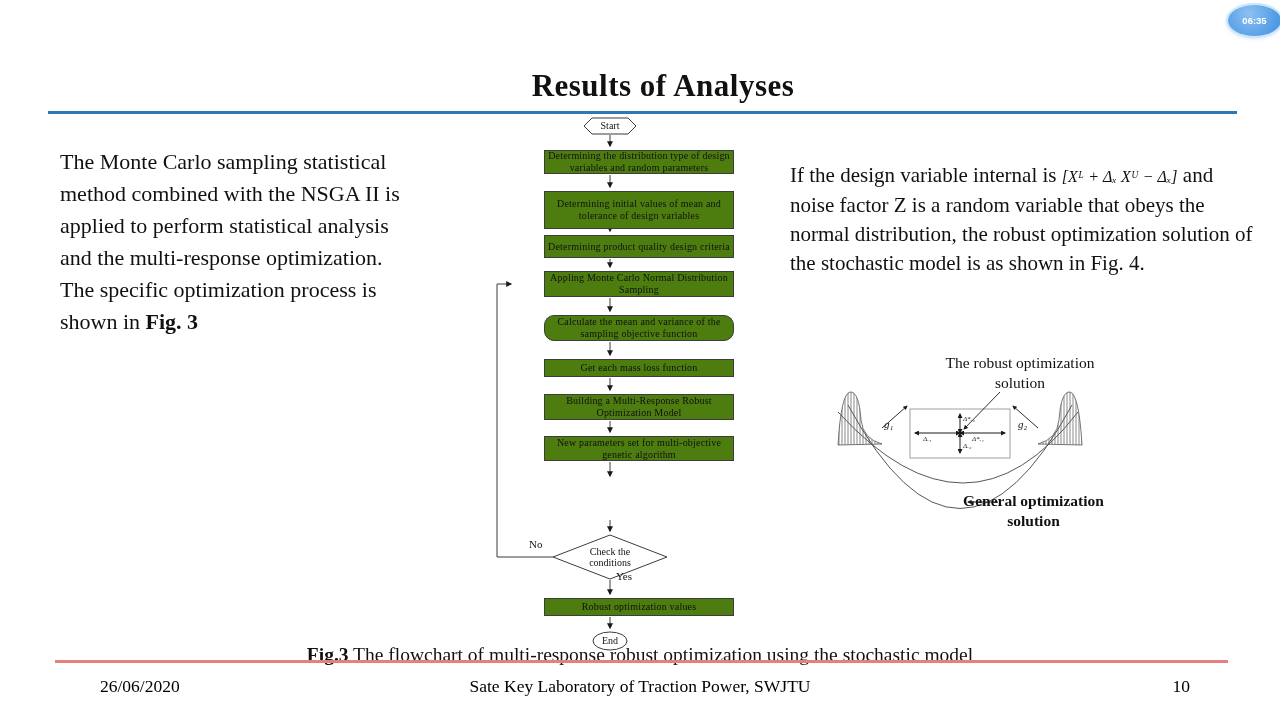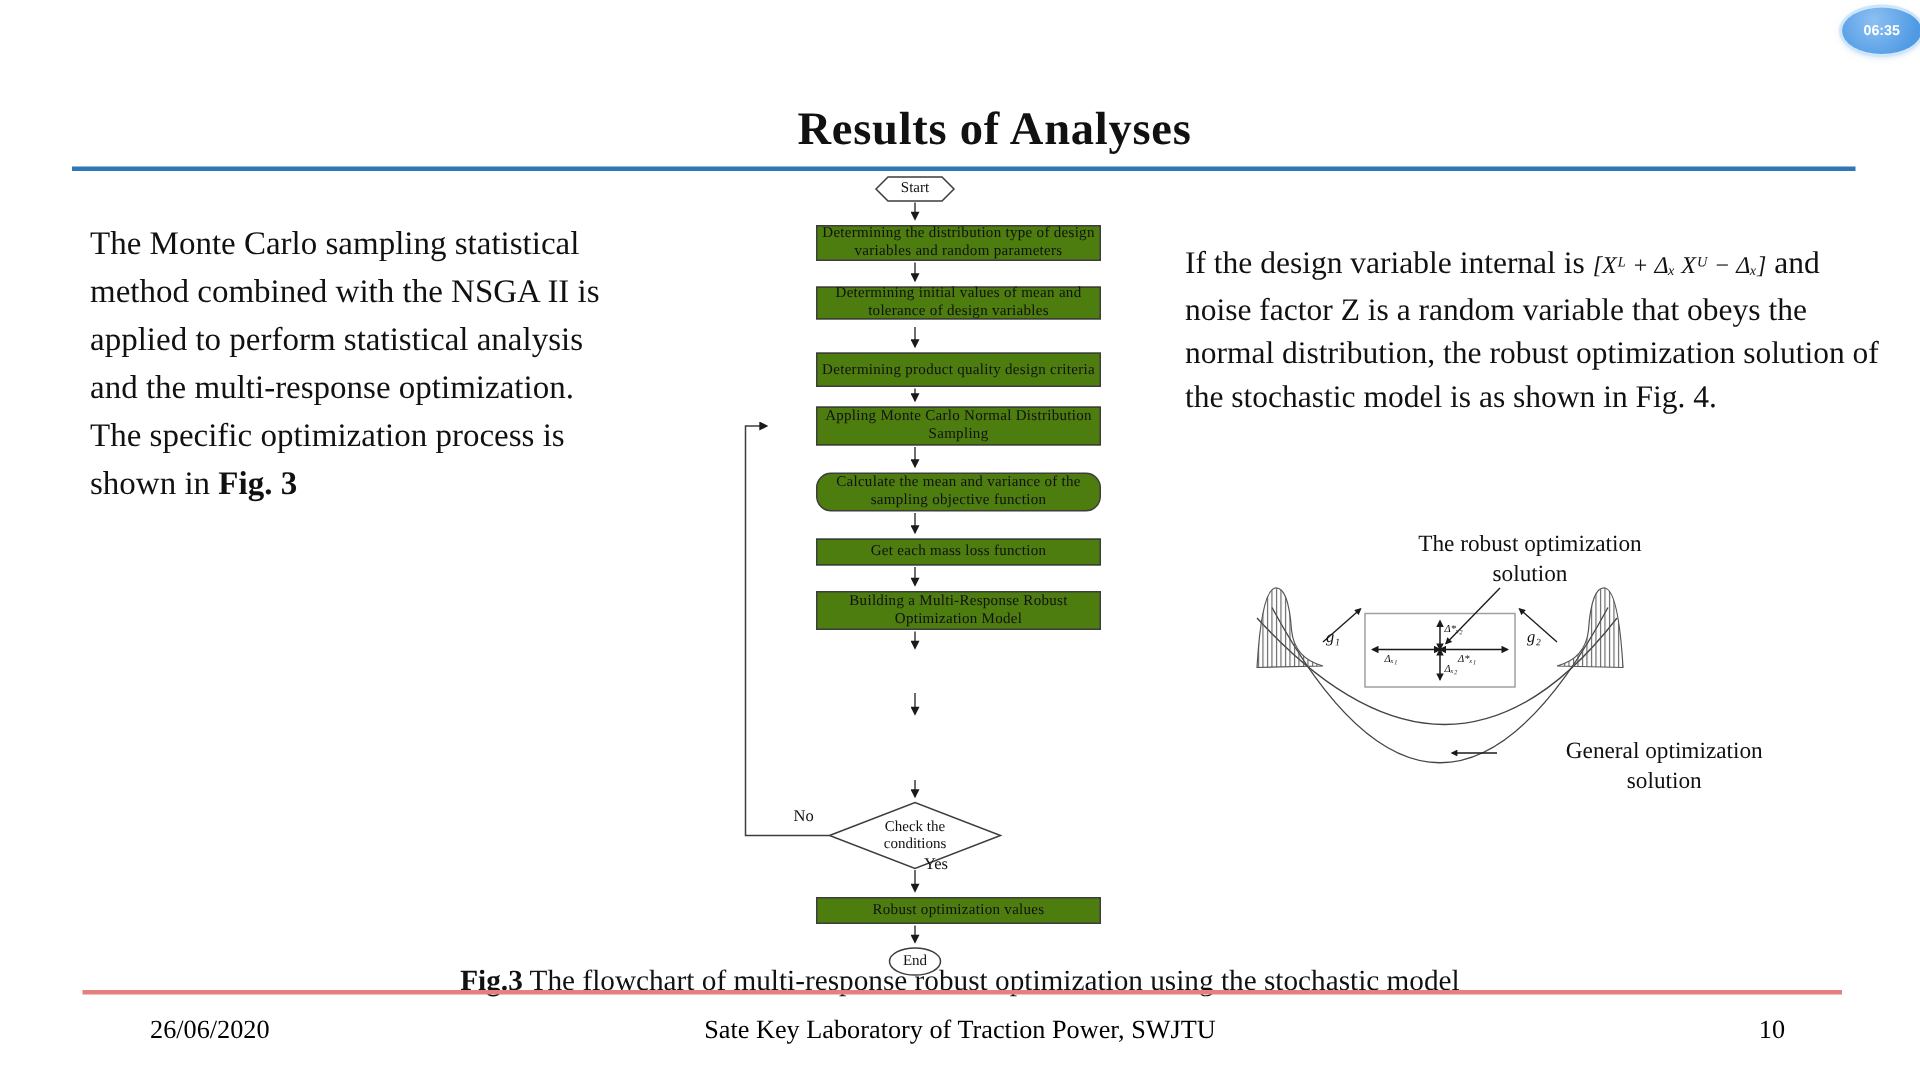--- a/index.html
+++ b/index.html
@@ -79,26 +79,27 @@
       <path d="M130,507 V518" marker-end="url(#ah)"></path>
       <path d="M73,447 H17 V174 H31" marker-end="url(#ah)"></path>
     </g>
     <polygon points="104,16 112,8 148,8 156,16 148,24 112,24" fill="#fff" stroke="#3d3d3d"></polygon>
     <polygon points="73,447 130,425 187,447 130,469" fill="#fff" stroke="#3d3d3d"></polygon>
     <ellipse cx="130" cy="531" rx="17" ry="9" fill="#fff" stroke="#3d3d3d"></ellipse>
   </svg>
 
   <div class="fc-label" style="left:584px;top:118px;width:52px;height:16px;">Start</div>
   <div class="fc-box" style="top:150px;height:24px;">Determining the distribution type of design variables and random parameters</div>
-  <div class="fc-box" style="top:191px;height:22px;">Determining initial values of mean and tolerance of design variables</div>
+  <div class="fc-box" style="top:191px;height:38px;">Determining initial values of mean and tolerance of design variables</div>
   <div class="fc-box" style="top:235px;height:23px;">Determining product quality design criteria</div>
   <div class="fc-box" style="top:271px;height:26px;">Appling Monte Carlo Normal Distribution Sampling</div>
   <div class="fc-box" style="top:315px;height:26px;border-radius:10px;">Calculate the mean and variance of the sampling objective function</div>
   <div class="fc-box" style="top:359px;height:18px;">Get each mass loss function</div>
   <div class="fc-box" style="top:394px;height:26px;">Building a Multi-Response Robust Optimization Model</div>
+  <div class="fc-box" style="top:436px;height:25px;">New parameters set for multi-objective genetic algorithm</div>
   <div class="fc-label" style="left:568px;top:544px;width:84px;height:26px;">Check the conditions</div>
   <div class="fc-branch" style="left:529px;top:538px;">No</div>
   <div class="fc-branch" style="left:616px;top:570px;">Yes</div>
   <div class="fc-box" style="top:598px;height:18px;">Robust optimization values</div>
   <div class="fc-label" style="left:594px;top:633px;width:32px;height:16px;">End</div>
 
   <svg class="fig4-svg" viewBox="0 0 380 195">
     <defs>
       <marker id="ah2" viewBox="0 0 10 10" refX="8" refY="5" markerWidth="6" markerHeight="5" orient="auto-start-reverse">
           <path d="M0,0 L10,5 L0,10 Z" fill="#1a1a1a"></path>
@@ -127,21 +128,21 @@
       <path d="M178,152 L148,152" marker-end="url(#ah2)"></path>
     </g>
     <text class="svgtext" x="64" y="78" font-size="11" font-style="italic">g₁</text>
     <text class="svgtext" x="198" y="78" font-size="11" font-style="italic">g₂</text>
     <text class="svgtext" x="103" y="91" font-size="7" font-style="italic">Δₓ₁</text>
     <text class="svgtext" x="152" y="91" font-size="7" font-style="italic">Δ*ₓ₁</text>
     <text class="svgtext" x="143" y="71" font-size="7" font-style="italic">Δ*ₓ₂</text>
     <text class="svgtext" x="143" y="98" font-size="7" font-style="italic">Δₓ₂</text>
   </svg>
   <div class="diagram-label" style="left:930px;top:353px;width:180px;">The robust optimization solution</div>
-  <div class="diagram-label" style="left:1032px;top:491px;width:155px;">General optimization solution</div>
+  <div class="diagram-label" style="left:956px;top:491px;width:155px;font-weight:bold;">General optimization solution</div>
 
   <div class="fig3-caption"><b>Fig.3</b><span> The flowchart of multi-response robust optimization using the stochastic model</span></div>
 
   <div class="footer-rule"></div>
   <div class="footer footer-date">26/06/2020</div>
   <div class="footer footer-center">Sate Key Laboratory of Traction Power, SWJTU</div>
   <div class="footer footer-page">10</div>
 
 </div>
 

